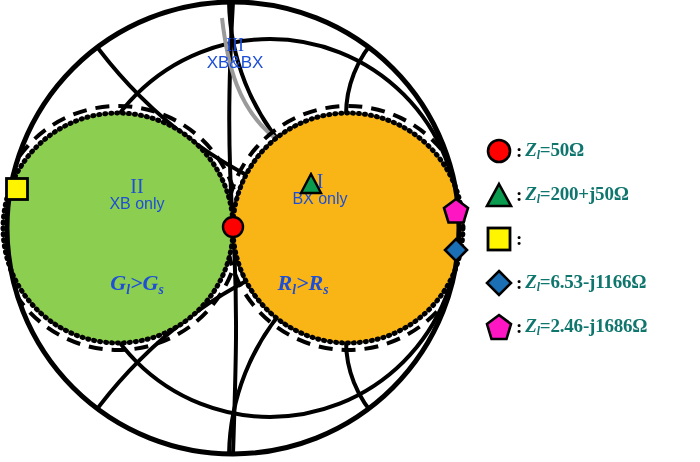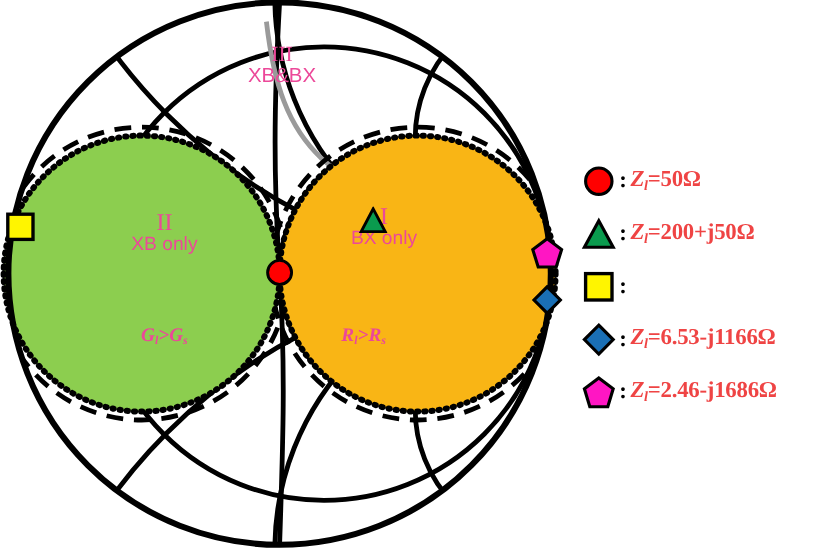--- a/index.html
+++ b/index.html
@@ -32,21 +32,21 @@
     position: absolute;
     left: 0;
     top: 0;
     width: 480px;
     height: 462px;
   }
 
   
   .chart-label {
     position: absolute;
-    color: #ec4899;
+    color: #1d4ed8;
     white-space: nowrap;
     text-align: center;
     pointer-events: none;
   }
   .roman {
     font-family: "Liberation Serif", serif;
     font-size: 20px;
     line-height: 1;
   }
   .roman-small {
@@ -61,21 +61,21 @@
   }
   .mode-text-sm {
     font-family: "Liberation Sans", sans-serif;
     font-size: 17px;
     line-height: 1;
   }
   .ineq {
     font-family: "Liberation Serif", serif;
     font-style: italic;
     font-weight: bold;
-    font-size: 16px;
+    font-size: 22px;
     line-height: 1;
   }
   .ineq sub {
     font-size: 0.62em;
     font-style: italic;
     vertical-align: -0.28em;
   }
 
   
   #region-1-label { left: 255px; top: 171px; width: 130px; }
@@ -117,21 +117,21 @@
     font-family: "Liberation Serif", serif;
     font-size: 19px;
     font-weight: bold;
     color: #000;
     margin: 0 3px 0 2px;
   }
   .legend-text {
     font-family: "Liberation Serif", serif;
     font-size: 19px;
     font-weight: bold;
-    color: #ef4444;
+    color: #0f766e;
     white-space: nowrap;
     letter-spacing: -0.2px;
   }
   .legend-text i {
     font-style: italic;
   }
   .legend-text sub {
     font-size: 0.62em;
     font-style: italic;
     vertical-align: -0.28em;

